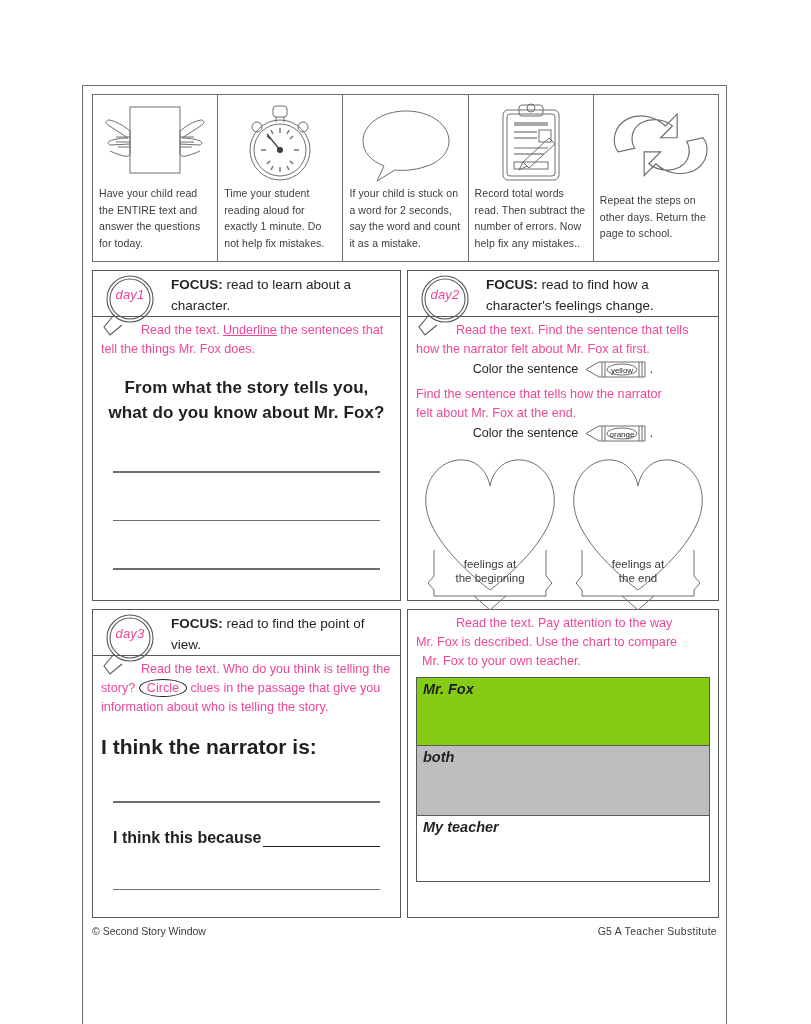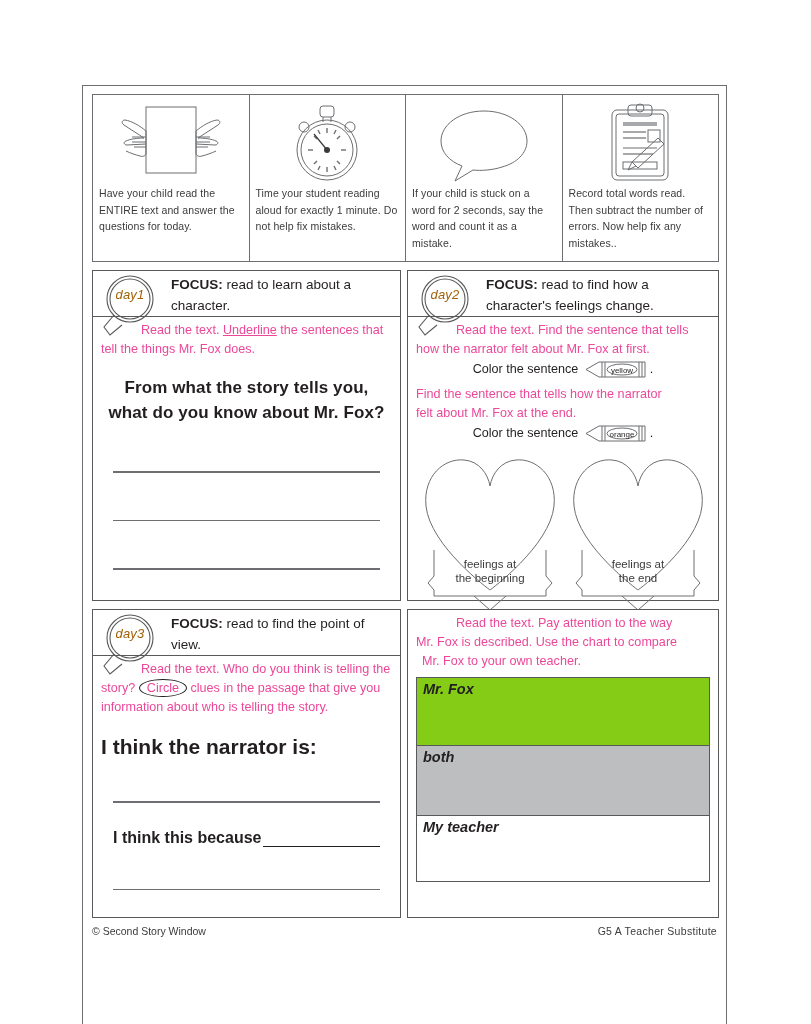--- a/index.html
+++ b/index.html
@@ -104,21 +104,21 @@
     pointer-events: none;
   }
   .magnifier svg { display: block; }
   .day-label {
     position: absolute;
     left: 0;
     top: 14px;
     width: 60px;
     text-align: center;
     font-size: 13px;
-    color: #a16207;
+    color: #ec4899;
     font-style: italic;
     letter-spacing: .2px;
   }
 
   
   .quad-body {
     position: relative;
     padding: 4px 8px 0 8px;
   }
   .dir {
@@ -320,20 +320,29 @@
           </g>
           <rect class="ln-thin" x="50" y="30" width="12" height="12"></rect>
           <rect class="ln-thin" x="25" y="62" width="34" height="7"></rect>
           <path class="ln-thin" d="M36 70 L62 46 L68 52 L42 76 Z" transform="translate(-2,-8)"></path>
           <path class="ln-thin" d="M34 62 L30 70 L38 66 Z"></path>
         </svg>
       </div>
       <div class="instr-text">Record total words read. Then subtract the number of errors. Now help fix any mistakes..</div>
     </div>
 
+    <div class="instr-cell">
+      <div class="instr-icon">
+        <svg width="104" height="80" viewBox="0 0 104 80">
+          <path class="ln-thin" d="M16 46 C10 38 12 24 24 18 C34 13 48 16 56 24 L66 14 L66 32 L66 34 L52 34 L62 24 C55 18 44 17 36 21 C27 26 26 36 30 43 Z" transform="translate(0,-2) scale(1.18) translate(-4,-2)"></path>
+          <path class="ln-thin" d="M88 34 C94 42 92 56 80 62 C70 67 56 64 48 56 L38 66 L38 48 L38 46 L52 46 L42 56 C49 62 60 63 68 59 C77 54 78 44 74 37 Z" transform="translate(0,-2) scale(1.18) translate(-4,-2)"></path>
+        </svg>
+      </div>
+      <div class="instr-text">Repeat the steps on other days. Return the page to school.</div>
+    </div>
   </div>
 
   <div class="quad q1">
     <div class="focus-bar">
       <div class="magnifier">
         <svg width="76" height="70" viewBox="0 0 76 70">
           <circle class="ln" cx="30" cy="26" r="23"></circle>
           <circle class="ln" cx="30" cy="26" r="20"></circle>
           <path class="ln" d="M14 42 L4 54 L10 62 L22 52"></path>
         </svg>

